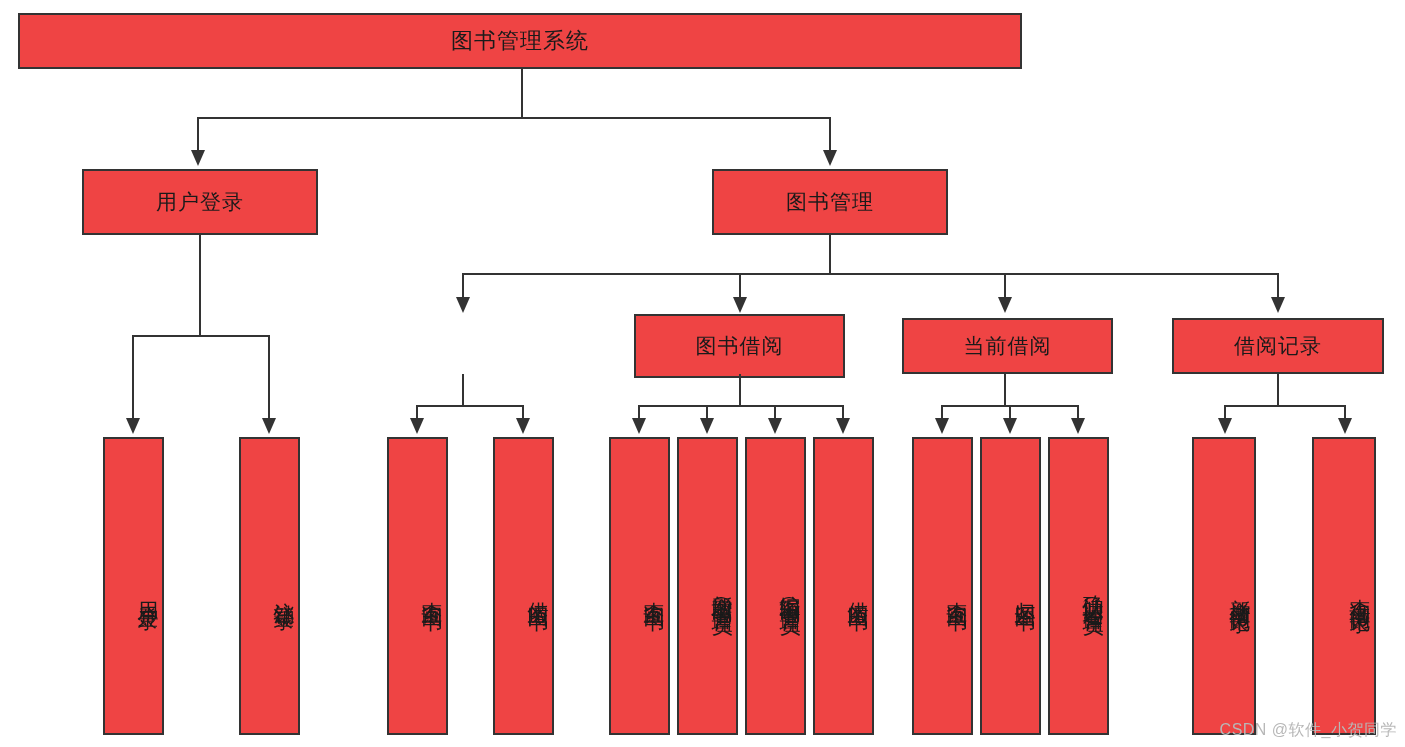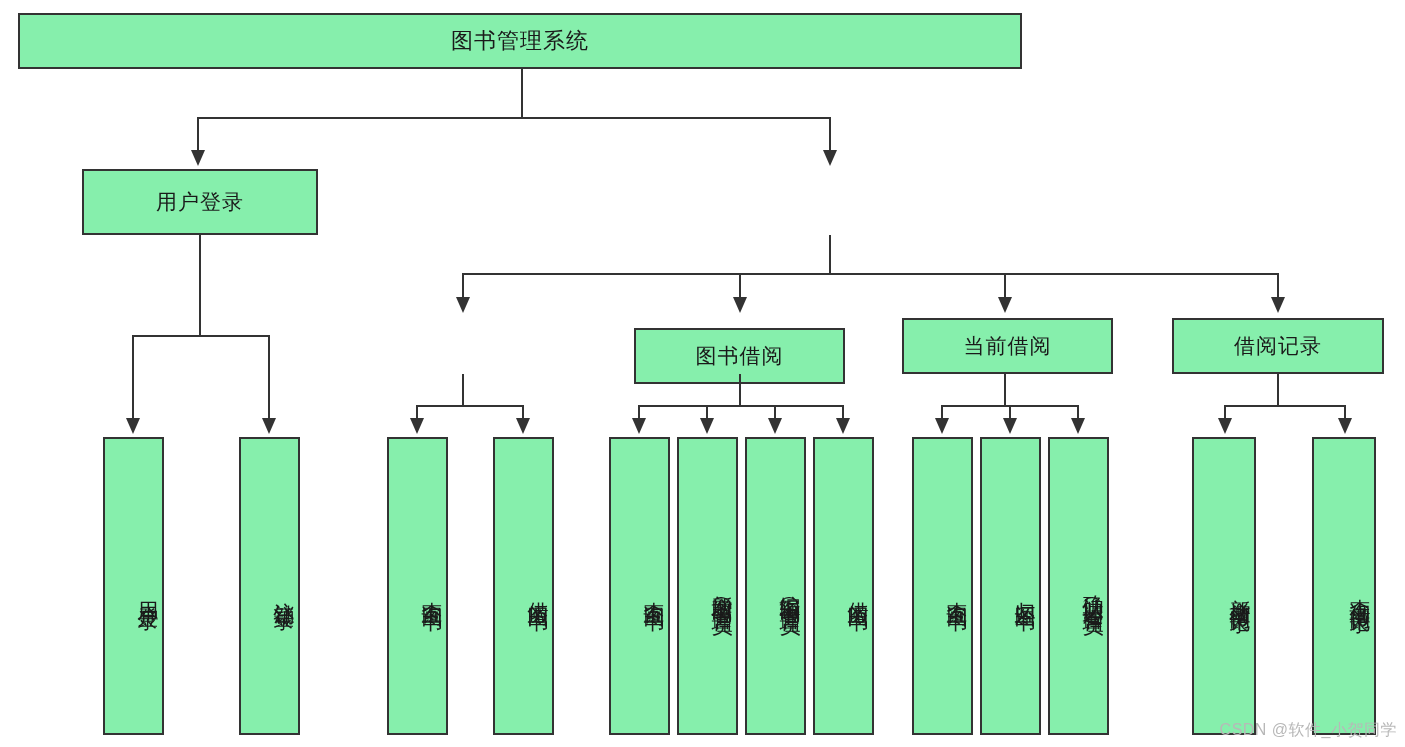--- a/index.html
+++ b/index.html
@@ -14,21 +14,21 @@
     position: relative;
     width: 1405px;
     height: 747px;
     background: #ffffff;
     overflow: hidden;
   }
   .node {
     position: absolute;
     box-sizing: border-box;
     border: 2px solid #333333;
-    background: #86efac;
+    background: #ef4444;
     display: flex;
     align-items: center;
     justify-content: center;
     color: #1a1a1a;
   }
   .node.horizontal {
     font-size: 21px;
     letter-spacing: 1px;
     line-height: 1.2;
   }
@@ -79,20 +79,21 @@
   <div class="conn v" style="left:521px; top:69px; width:2px; height:49px;"></div>
 
   <div class="conn h" style="left:197px; top:117px; width:634px; height:2px;"></div>
 
   <div class="conn v" style="left:197px; top:117px; width:2px; height:35px;"></div>
   <div class="arrow" style="left:191px; top:150px;"></div>
   <div class="conn v" style="left:829px; top:117px; width:2px; height:35px;"></div>
   <div class="arrow" style="left:823px; top:150px;"></div>
 
   <div class="node horizontal" style="left:82px; top:169px; width:236px; height:66px;">用户登录</div>
+  <div class="node horizontal" style="left:712px; top:169px; width:236px; height:66px;">图书管理</div>
 
   <div class="conn v" style="left:199px; top:235px; width:2px; height:101px;"></div>
   <div class="conn h" style="left:132px; top:335px; width:137px; height:2px;"></div>
   <div class="conn v" style="left:132px; top:335px; width:2px; height:85px;"></div>
   <div class="arrow" style="left:126px; top:418px;"></div>
   <div class="conn v" style="left:268px; top:335px; width:2px; height:85px;"></div>
   <div class="arrow" style="left:262px; top:418px;"></div>
 
   <div class="node vertical" style="left:103px; top:437px; width:61px; height:298px;">用户登录</div>
   <div class="node vertical" style="left:239px; top:437px; width:61px; height:298px;">注销登录</div>
@@ -101,21 +102,21 @@
   <div class="conn h" style="left:462px; top:273px; width:816px; height:2px;"></div>
   <div class="conn v" style="left:462px; top:273px; width:2px; height:29px;"></div>
   <div class="arrow" style="left:456px; top:297px;"></div>
   <div class="conn v" style="left:739px; top:273px; width:2px; height:29px;"></div>
   <div class="arrow" style="left:733px; top:297px;"></div>
   <div class="conn v" style="left:1004px; top:273px; width:2px; height:29px;"></div>
   <div class="arrow" style="left:998px; top:297px;"></div>
   <div class="conn v" style="left:1277px; top:273px; width:2px; height:29px;"></div>
   <div class="arrow" style="left:1271px; top:297px;"></div>
 
-  <div class="node horizontal" style="left:634px; top:328px; width:211px; height:56px;">图书借阅</div>
+  <div class="node horizontal" style="left:634px; top:314px; width:211px; height:64px;">图书借阅</div>
   <div class="node horizontal" style="left:1172px; top:318px; width:212px; height:56px;">借阅记录</div>
   <div class="node horizontal" style="left:902px; top:318px; width:211px; height:56px;">当前借阅</div>
 
   <div class="conn v" style="left:462px; top:374px; width:2px; height:32px;"></div>
   <div class="conn h" style="left:416px; top:405px; width:108px; height:2px;"></div>
   <div class="conn v" style="left:416px; top:405px; width:2px; height:16px;"></div>
   <div class="arrow" style="left:410px; top:418px;"></div>
   <div class="conn v" style="left:522px; top:405px; width:2px; height:16px;"></div>
   <div class="arrow" style="left:516px; top:418px;"></div>
 

